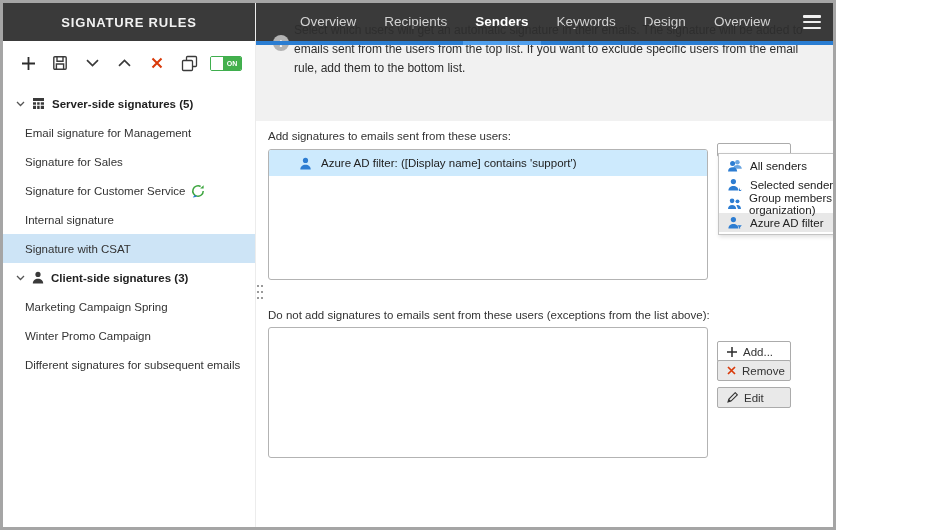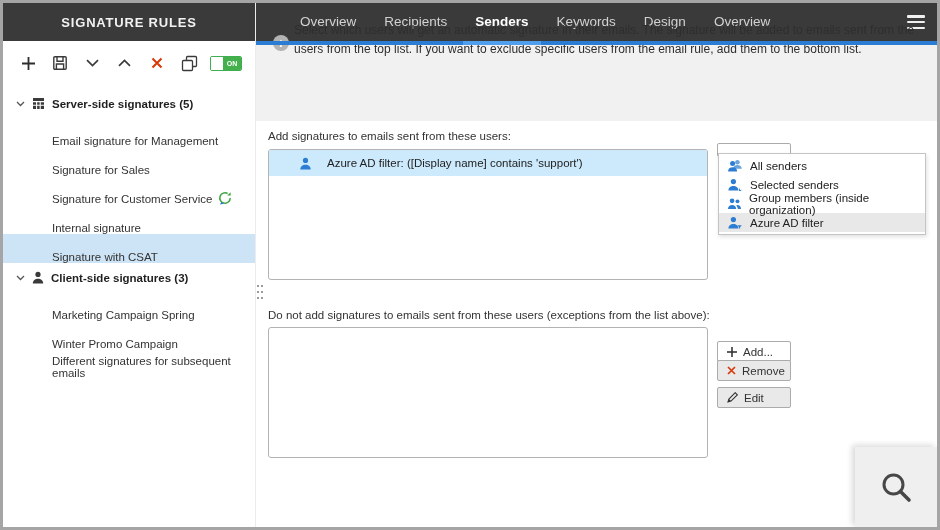--- a/index.html
+++ b/index.html
@@ -1,50 +1,50 @@
 <!DOCTYPE html>
 <html><head>
 <meta charset="utf-8">
 <style>
   * { margin:0; padding:0; box-sizing:border-box; }
   body { font-family:"Liberation Sans", sans-serif; background:#fff; }
-  .frame { width:940px; height:530px; border:3px solid #a5a5a5; display:flex; background:#fff; overflow:hidden; }
+  .frame { width:836px; height:530px; border:3px solid #a5a5a5; display:flex; background:#fff; overflow:hidden; }
 
   
   .sidebar { width:253px; flex:0 0 253px; display:flex; flex-direction:column; border-right:1px solid #ececec; background:#fff; }
   .sidebar-header { height:38px; flex:0 0 38px; background:#3a3a3a; color:#f2f2f2; display:flex; align-items:center; justify-content:center; font-size:13px; font-weight:700; letter-spacing:.8px; }
   .toolbar { height:44px; flex:0 0 44px; display:flex; align-items:center; justify-content:space-between; padding:0 13px; }
   .tool-btn { display:flex; align-items:center; justify-content:center; width:24px; height:24px; cursor:pointer; }
   .toggle { width:32px; height:15px; border:1px solid #3fae4e; border-radius:2px; display:flex; overflow:hidden; cursor:pointer; }
   .toggle .off-half { flex:1; background:#fff; }
   .toggle .on-half { width:18px; background:#44b04d; color:#fff; font-size:7px; font-weight:700; display:flex; align-items:center; justify-content:center; }
   .tree { flex:1; overflow:hidden; padding-top:4px; }
   .tree-row { height:29px; display:flex; align-items:center; font-size:11.5px; color:#333; cursor:pointer; }
   .tree-row.group { padding-left:13px; font-weight:700; color:#1f1f1f; gap:7px; }
-  .tree-row.leaf { padding-left:49px;align-items:flex-end; }
+  .tree-row.leaf { padding-left:22px; }
   .tree-row.selected { background:#cde4f6; }
   .badge { margin-left:6px; display:flex; align-items:center; }
 
   
   .main { flex:1; position:relative; background:#fff; }
   .main-header { position:absolute; left:0; top:0; right:0; height:38px; background:#3a3a3a; display:flex; align-items:center; padding-left:30px; }
   .tab { position:relative; padding:0 14px; line-height:38px; font-size:13.5px; color:#d2d2d2; cursor:pointer; }
   .tab.active { color:#fff; font-weight:700; }
   .tab.active::after { content:""; position:absolute; left:2px; right:2px; bottom:-4px; height:4px; background:#4f9fee; z-index:3; }
   .hamburger { position:absolute; right:12px; top:12px; width:18px; height:14px; display:flex; flex-direction:column; justify-content:space-between; cursor:pointer; }
   .hamburger span { display:block; height:2.5px; background:#f0f0f0; border-radius:1px; }
   .blue-bar { position:absolute; left:0; top:38px; right:0; height:4px; background:#2a7dd2; z-index:2; }
 
   .info-band { position:absolute; left:0; top:42px; right:0; height:76px; background:#f1f1f1; }
   .info-icon { position:absolute; left:17px; top:32px; width:16px; height:16px; border-radius:50%; background:#b3b3b3; color:#fff; font-size:10px; font-weight:700; font-family:"Liberation Serif", serif; display:flex; align-items:center; justify-content:center; }
   .info-text { position:absolute; left:38px; top:18px; right:10px; font-size:12px; line-height:19px; color:#2e2e2e; }
 
   .section-label { position:absolute; left:12px; font-size:11.5px; color:#333; }
   .listbox { position:absolute; left:12px; width:440px; background:#fff; border:1px solid #b3b3b3; border-radius:3px; overflow:hidden; }
-  .list-row { height:26px; display:flex; align-items:center; padding-left:30px; gap:15px; font-size:11.5px; color:#222; cursor:pointer; }
+  .list-row { height:26px; display:flex; align-items:center; padding-left:30px; gap:9px; font-size:11.5px; color:#222; cursor:pointer; }
   .list-row.selected { background:#cdeafd; }
 
   .splitter { position:absolute; left:1px; top:281px; cursor:row-resize; }
 
   .side-btn { position:absolute; left:461px; width:74px; height:21px; border:1px solid #ababab; border-radius:2px; background:#fff; display:flex; align-items:center; padding-left:9px; gap:6px; font-size:11.5px; color:#333; cursor:pointer; }
   .side-btn.gray { background:#e9e9e9; }
   .btn-sliver { position:absolute; left:461px; top:140px; width:74px; height:14px; border:1px solid #ababab; border-radius:2px; background:#fff; z-index:1; }
 
   .popup-menu { position:absolute; left:462px; top:150px; width:208px; background:#fff; border:1px solid #c4c4c4; box-shadow:1px 2px 4px rgba(0,0,0,.12); z-index:4; padding:2px 0; }
   .menu-item { height:19px; display:flex; align-items:center; padding-left:9px; gap:8px; font-size:11.5px; color:#222; cursor:pointer; }

